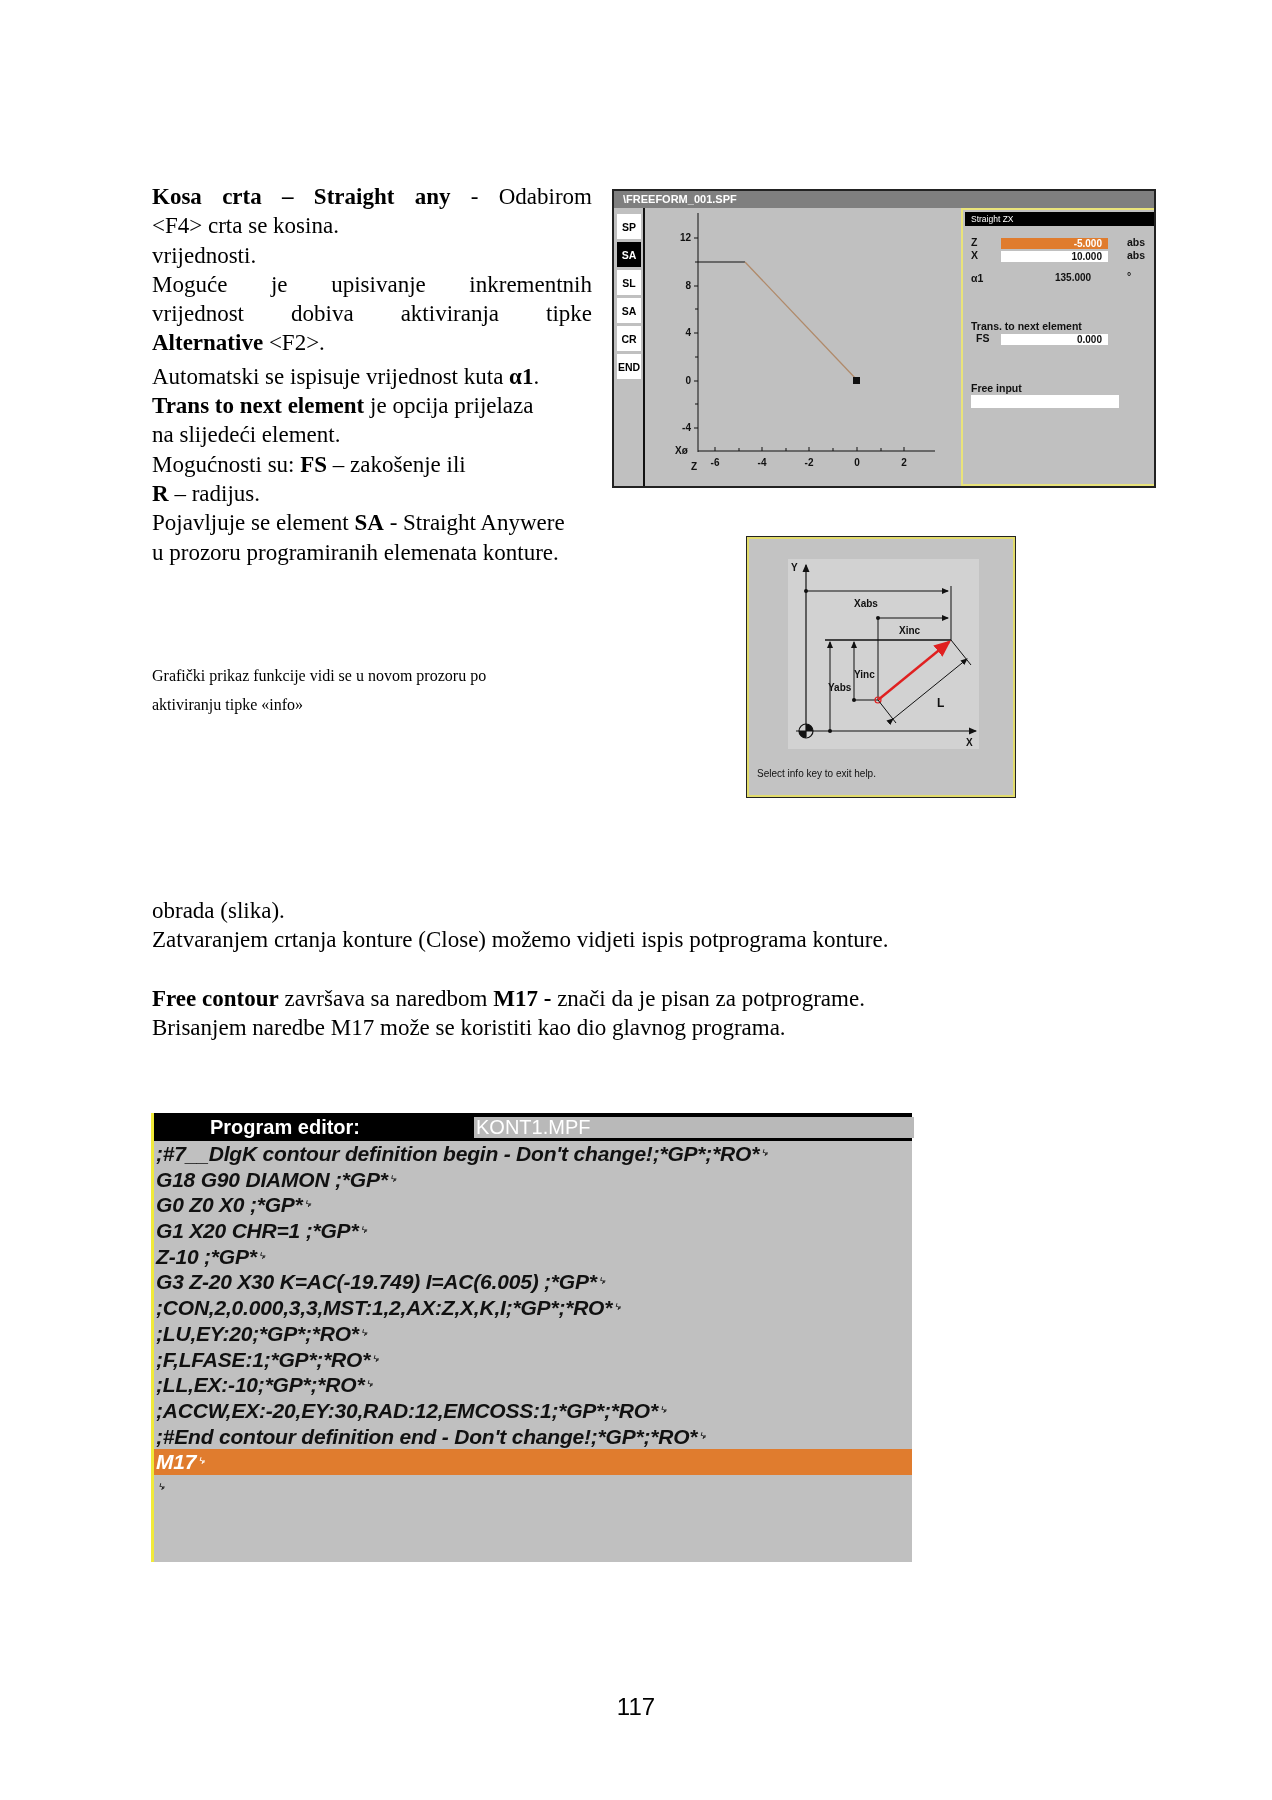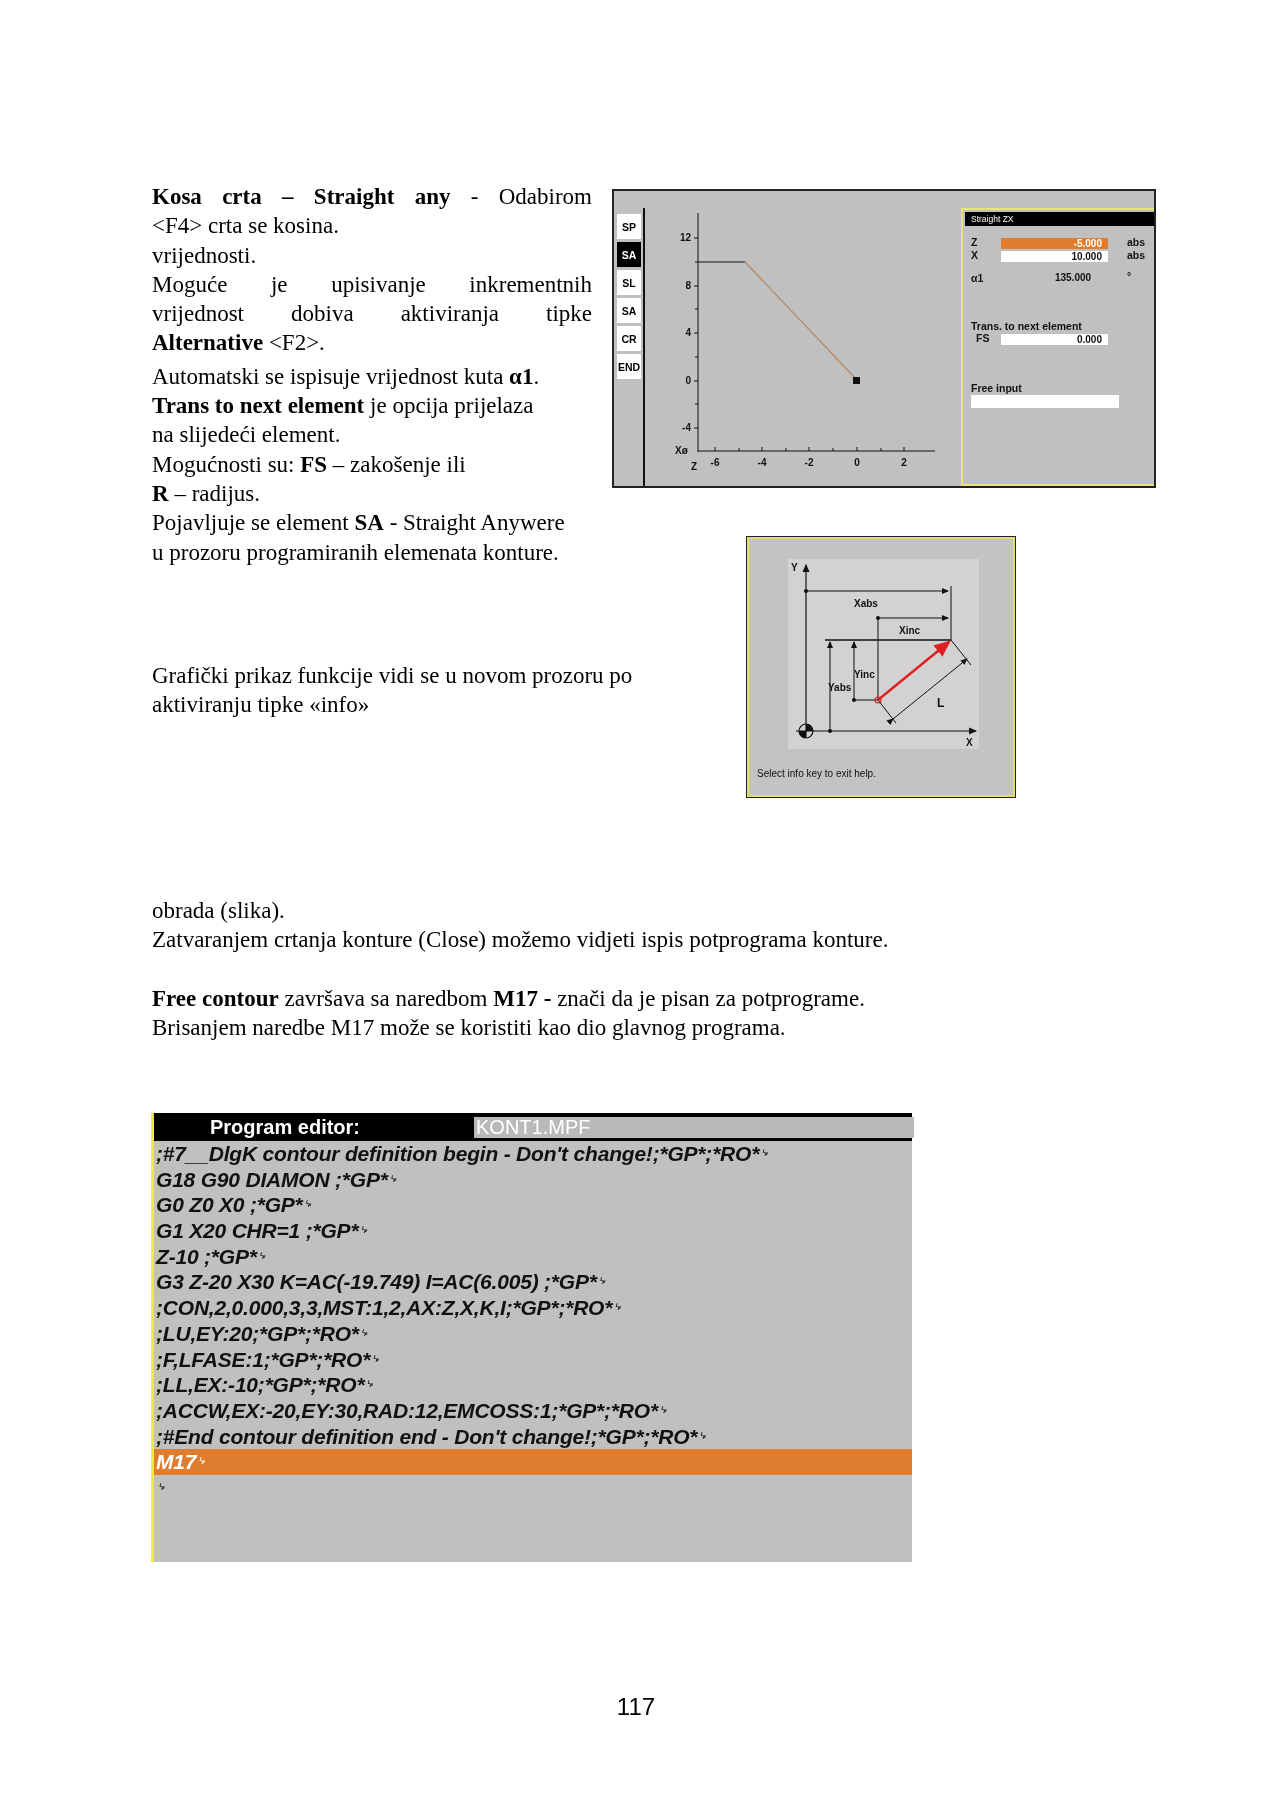--- a/index.html
+++ b/index.html
@@ -5,21 +5,21 @@
   html, body { margin: 0; padding: 0; background: #ffffff; }
   body { width: 1272px; height: 1800px; position: relative; overflow: hidden; }
   .serif { font-family: "Liberation Serif", "DejaVu Serif", serif; color: #000; }
   .sans { font-family: "Liberation Sans", "DejaVu Sans", sans-serif; }
 
   
   #intro { position: absolute; left: 152px; top: 182px; width: 440px; font-size: 23px; line-height: 29.3px; }
   #intro p { margin: 0; }
   #intro .just { text-align: justify; text-align-last: justify; }
   #intro .gap { margin-top: 4px; }
-  #info-text { position: absolute; left: 152px; top: 661px; width: 560px; font-size: 23px; line-height: 29.3px; }
+  #info-text { position: absolute; left: 152px; top: 661px; width: 560px; font-size: 16px; line-height: 29.3px; }
   #info-text p { margin: 0; }
 
   
   #cnc { position: absolute; left: 612px; top: 189px; width: 544px; height: 299px;
          border: 2px solid #222; background: #c0c0c0; box-sizing: border-box; }
   #cnc .titlebar { position: absolute; left: 0; top: 0; width: 100%; height: 17px; background: #7f7f7f;
          color: #fff; font-weight: bold; font-size: 11px; line-height: 17px; padding-left: 9px; box-sizing: border-box; }
   #cnc .softkeys { position: absolute; left: 0; top: 17px; width: 29px; height: 278px; border-right: 2px solid #111; }
   #cnc .sk { position: absolute; left: 3px; width: 24px; height: 25px; background: #fff; color: #000;
          font-weight: bold; font-size: 10.5px; display: flex; align-items: center; justify-content: center; }
@@ -78,20 +78,21 @@
   <p style="white-space:nowrap"><span>Pojavljuje se element </span><b>SA</b><span> - Straight Anywere</span></p>
   <p style="white-space:nowrap">u prozoru programiranih elemenata konture.</p>
 </div>
 
 <div id="info-text" class="serif">
   <p>Grafički prikaz funkcije vidi se u novom prozoru po</p>
   <p>aktiviranju tipke «info»</p>
 </div>
 
 <div id="cnc" class="sans">
+  <div class="titlebar">\FREEFORM_001.SPF</div>
   <div class="softkeys">
     <div class="sk" style="top:6px">SP</div>
     <div class="sk active" style="top:34px">SA</div>
     <div class="sk" style="top:62px">SL</div>
     <div class="sk" style="top:90px">SA</div>
     <div class="sk" style="top:118px">CR</div>
     <div class="sk" style="top:146px">END</div>
   </div>
   <div class="graph">
     <svg width="325" height="278" viewBox="0 0 325 278" font-family="Liberation Sans, sans-serif" font-size="10" font-weight="bold" fill="#111">

